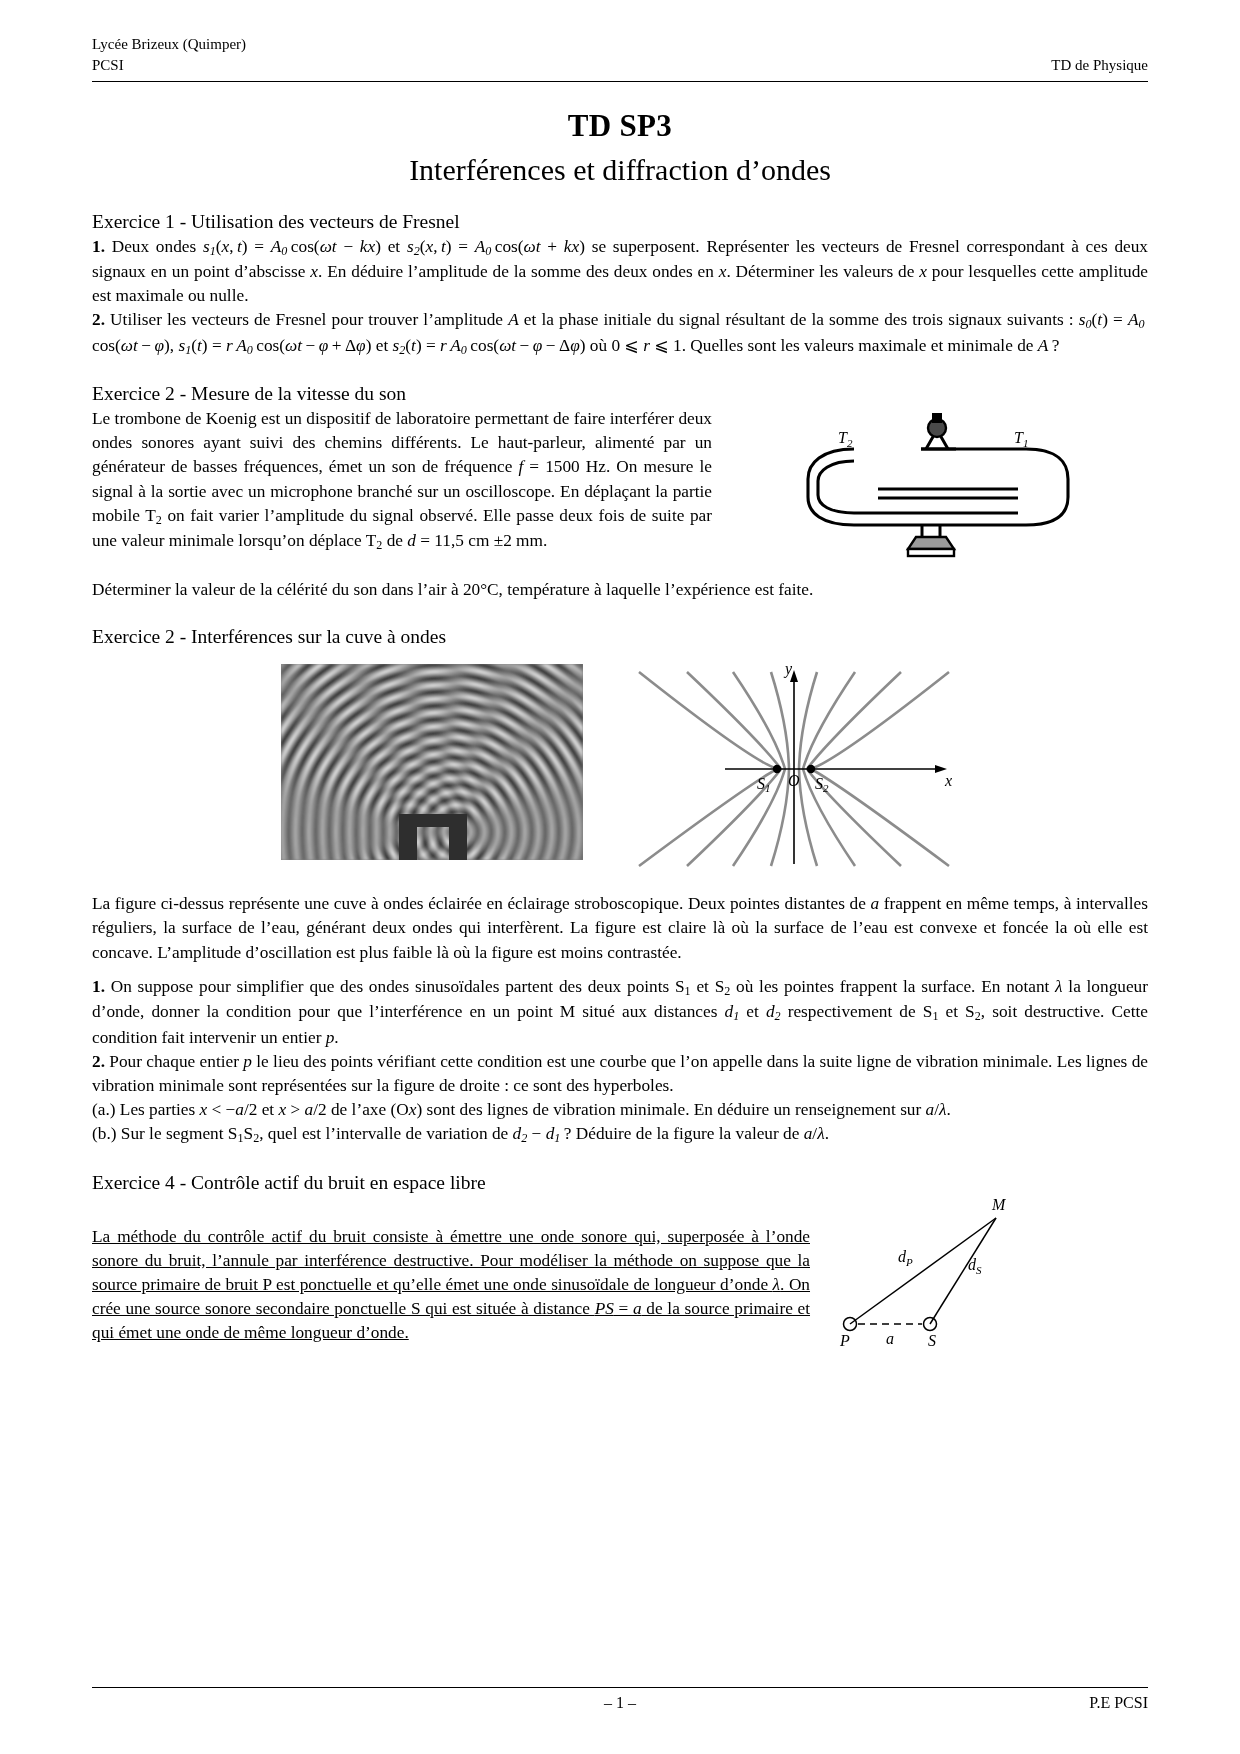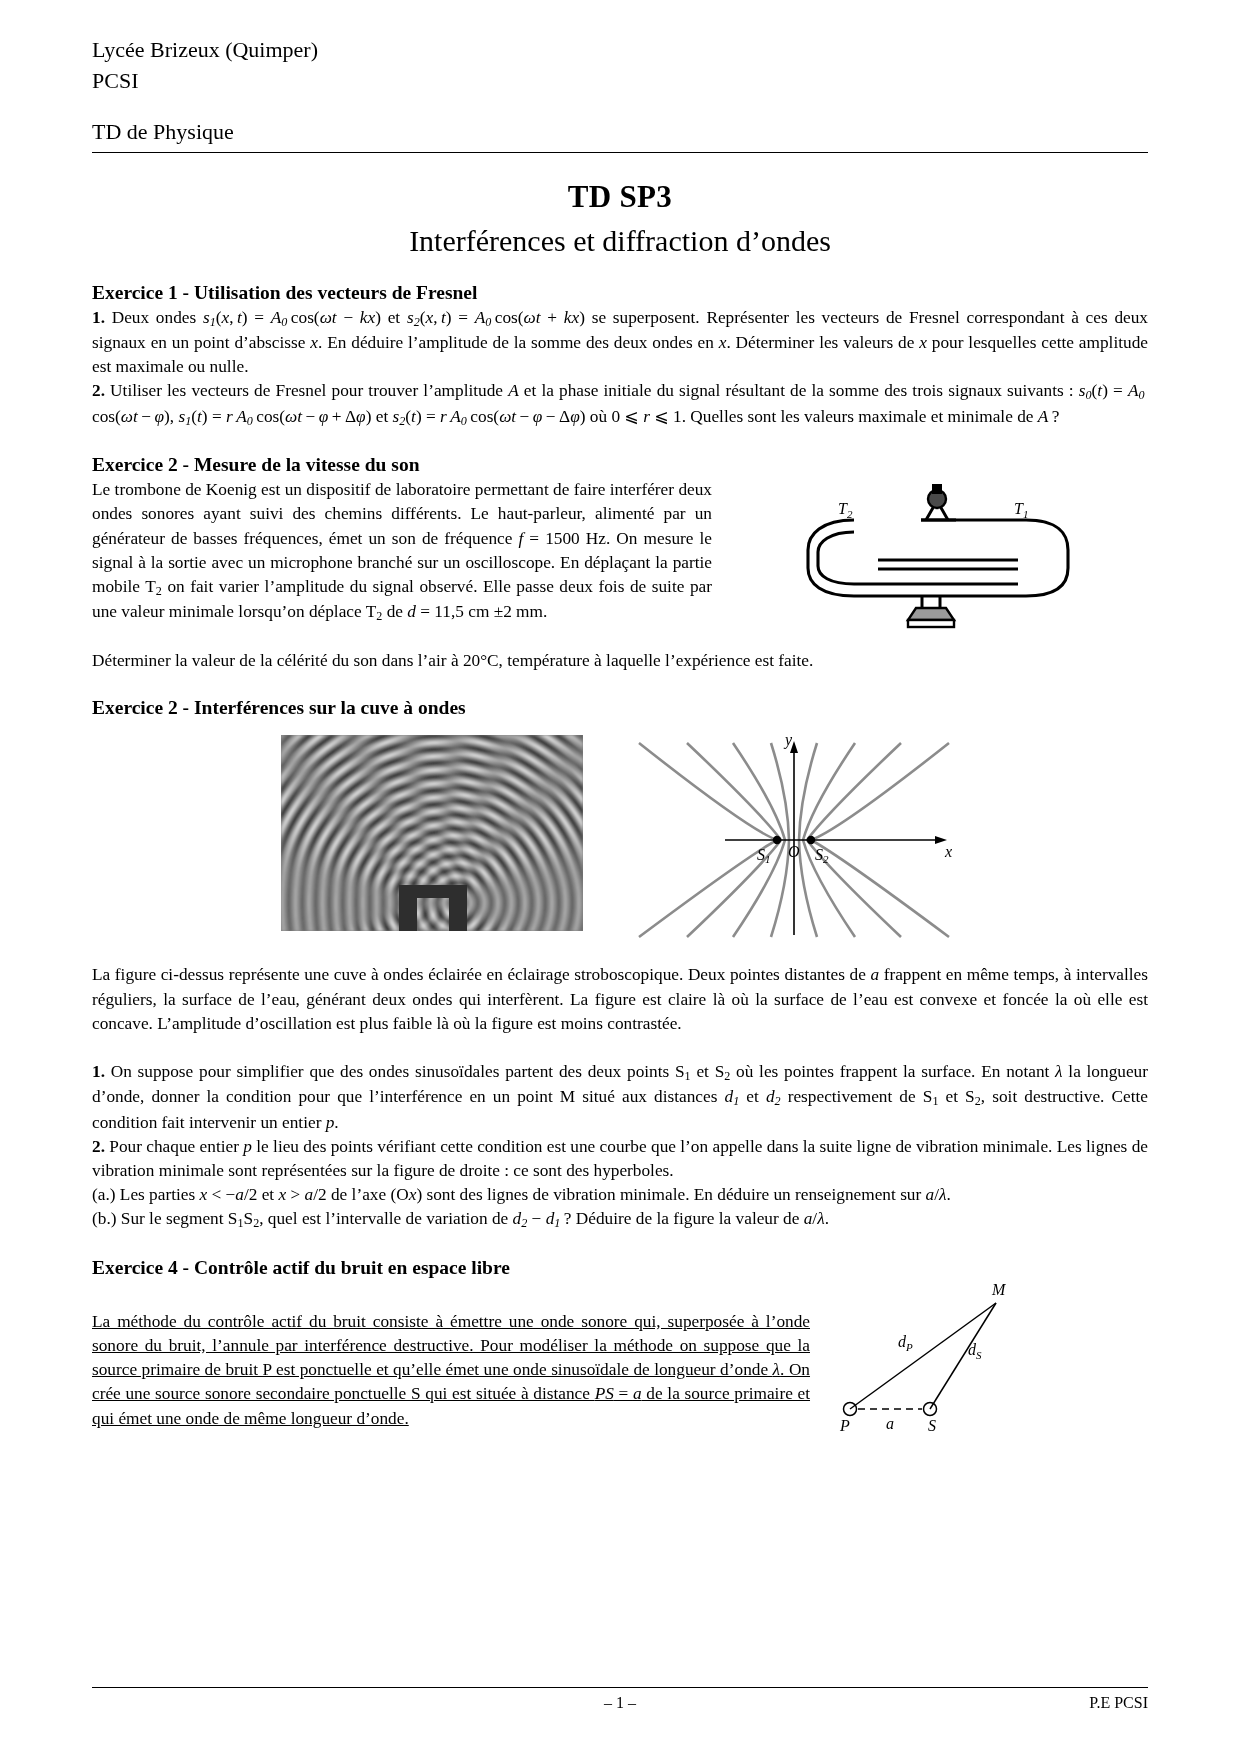--- a/index.html
+++ b/index.html
@@ -5,39 +5,39 @@
   html, body { margin:0; padding:0; background:#ffffff; }
   body {
     width:1240px; height:1754px;
     font-family:"Liberation Serif","DejaVu Serif",serif;
     color:#000;
   }
   .page { position:relative; width:1240px; height:1754px; box-sizing:border-box;
           padding:34px 92px 0 92px; }
 
   
-  .hdr { display:flex; justify-content:space-between; align-items:flex-start;
-         font-size:22px; line-height:1.42;flex-direction:column; }
+  .hdr { display:flex; justify-content:space-between; align-items:center;
+         font-size:15px; line-height:1.42; }
   .hdr-left div, .hdr-right div { white-space:nowrap; }
   .hdr-right { padding-top:20px; }
   .rule { border:0; border-top:1.1px solid #000; margin:4px 0 0 0; }
 
   
   .doc-title { text-align:center; font-size:31px; font-weight:bold; margin-top:26px;
                letter-spacing:.3px; }
   .doc-sub   { text-align:center; font-size:30px; font-weight:normal; margin-top:9px; }
 
   h1.sec { font-size:24px; font-weight:bold; margin:40px 0 20px 0; }
   h1.sec .num { display:inline-block; width:48px; }
 
-  h2.exo { font-size:19.5px; font-weight:bold; margin:24px 0 2px 0; }
+  h2.exo { font-size:19.5px; font-weight:normal; margin:24px 0 2px 0; }
 
   p, .p { font-size:17.3px; line-height:1.40; margin:0; text-align:justify;
           text-justify:inter-word; }
-  p.gap { margin-top:24px; }
+  p.gap { margin-top:10px; }
   .b { font-weight:bold; }
 
   
   i, .it { font-family:"Liberation Serif","DejaVu Serif",serif; font-style:italic; }
   sub { font-size:.70em; vertical-align:-.28em; font-style:italic; }
   .up { font-style:normal; }
 
   
   .ex2wrap { display:flex; gap:10px; align-items:flex-start; }
   .ex2txt { width:620px; }

